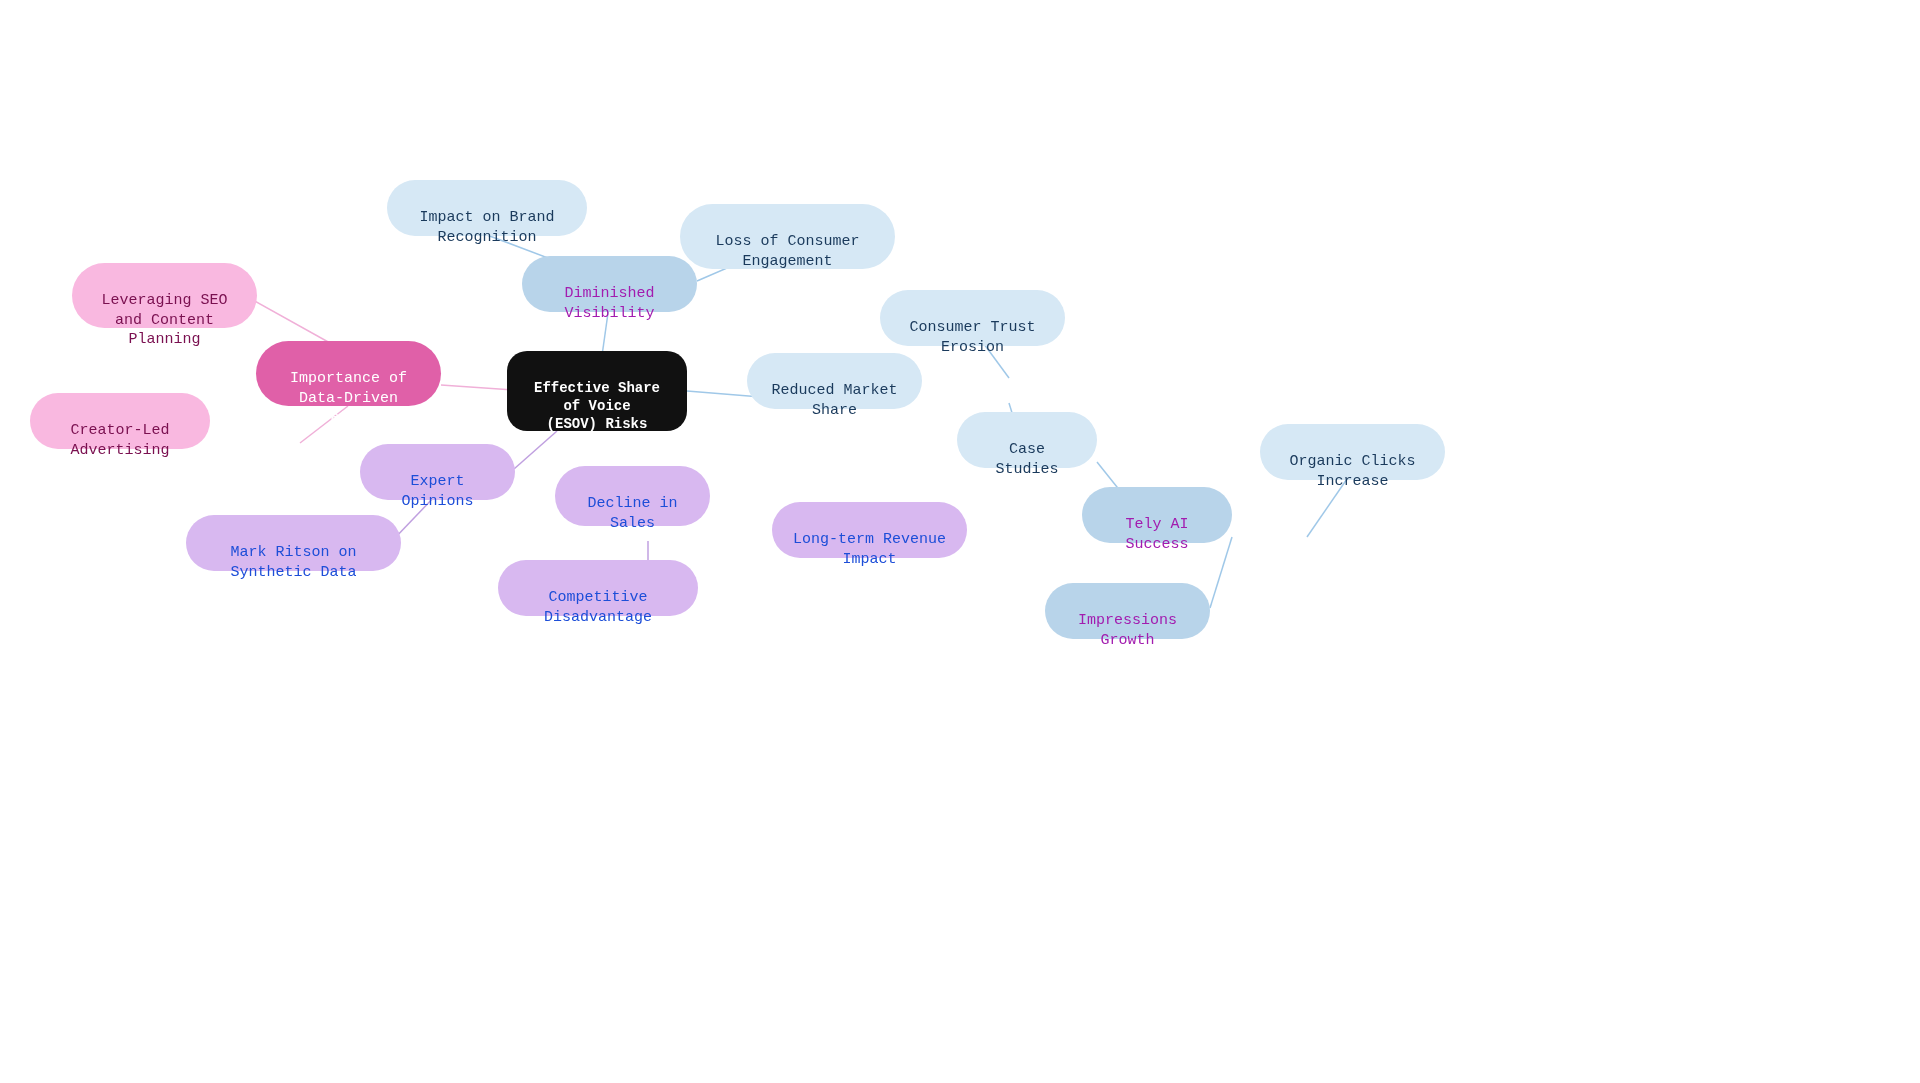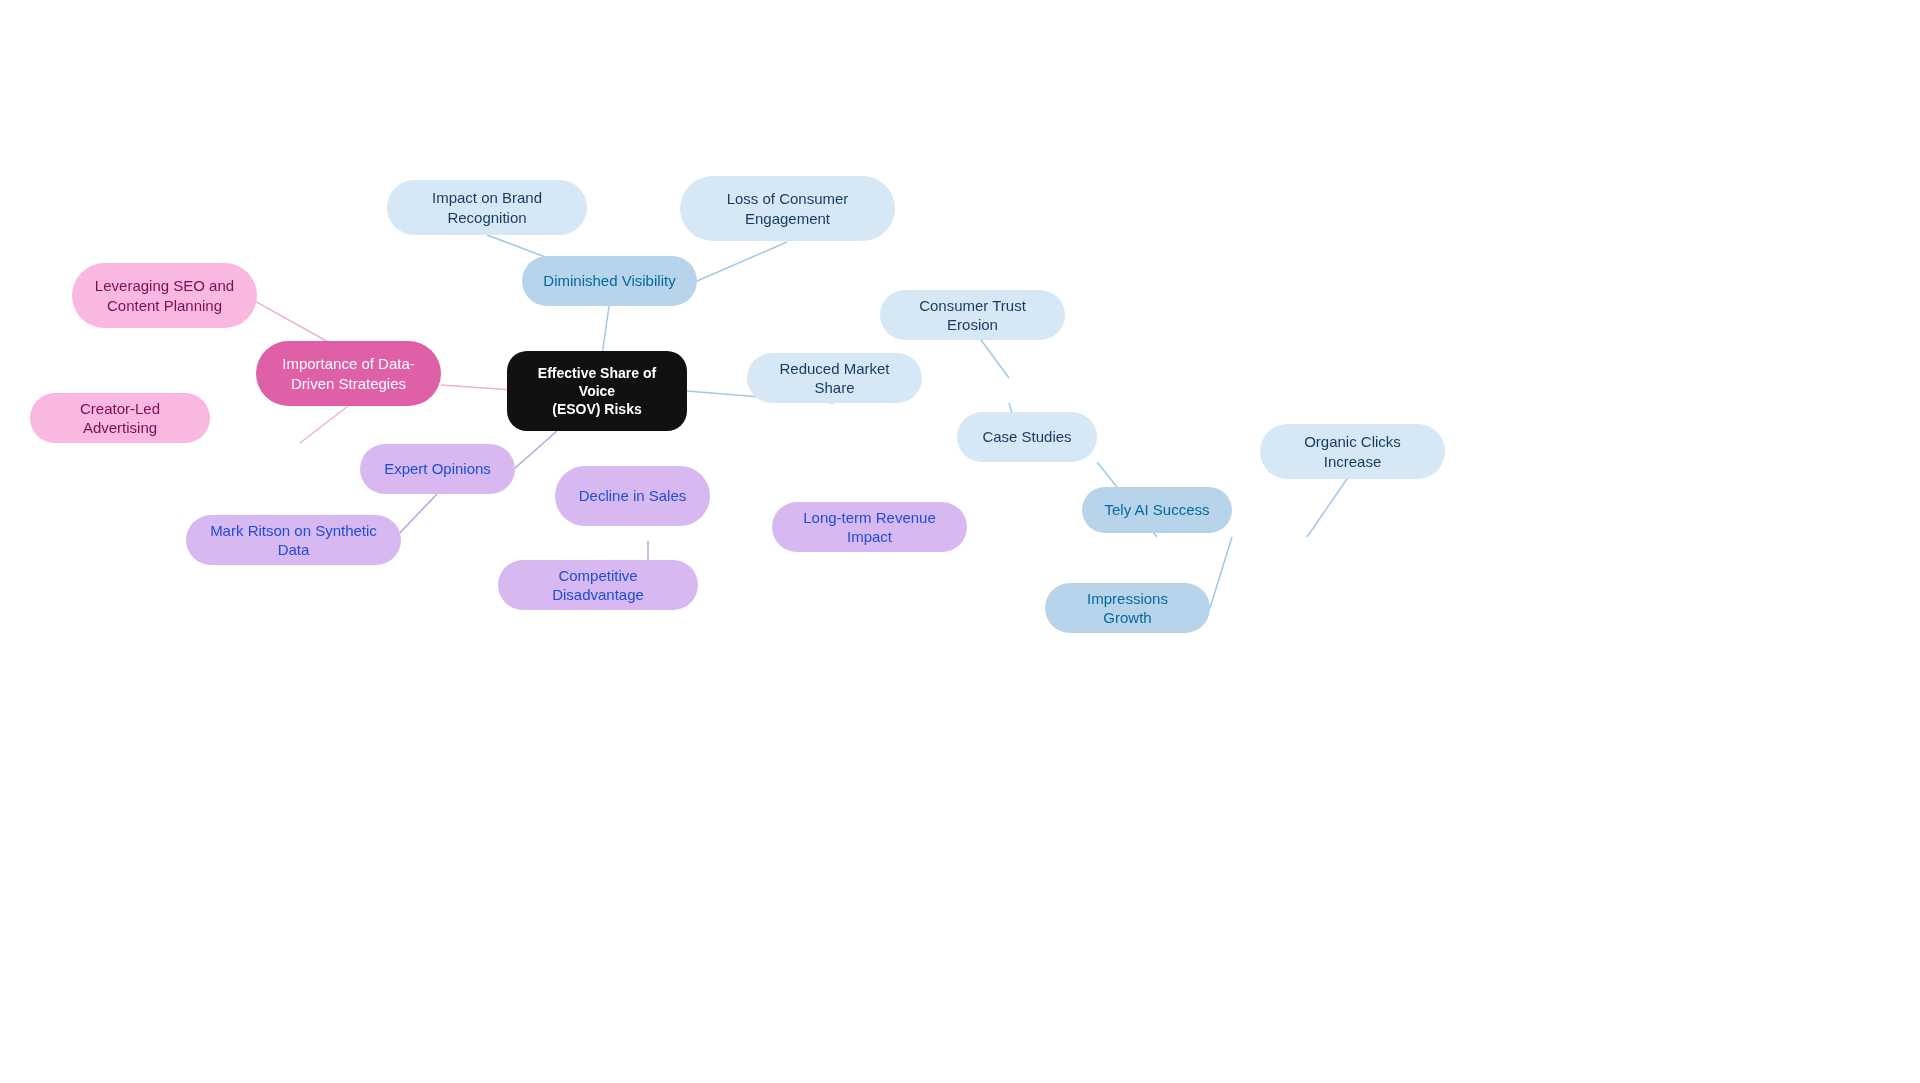--- a/index.html
+++ b/index.html
@@ -15,45 +15,46 @@
       position: absolute;
       top: 0; left: 0;
       width: 1920px;
       height: 1083px;
       pointer-events: none;
     }
     .node {
       position: absolute;
       border-radius: 50px;
       display: flex;
-      align-items: center;
+      align-items: flex-start;
       justify-content: center;
       text-align: center;
       font-size: 15px;
       line-height: 1.3;
-      padding: 0 20px;
+      padding: 28px 20px;
       cursor: pointer;
+      font-family: Liberation Mono, monospace;
     }
     .node-center {
       background: #111111;
       color: #ffffff;
       font-size: 14px;
       font-weight: 600;
       width: 180px;
       height: 80px;
       border-radius: 20px;
     }
     .node-blue {
       background: #d6e8f5;
       color: #1a3a5c;
       border: none;
     }
     .node-blue-dark {
       background: #b8d4ea;
-      color: #0369a1;
+      color: #a21caf;
       border: none;
     }
     .node-pink {
       background: #f9b8e0;
       color: #7a1050;
       border: none;
     }
     .node-pink-dark {
       background: #e060a0;
       color: #5a003a;
@@ -107,21 +108,21 @@
 
 <div class="node node-center" style="left: 507px; top: 351px; width: 180px; height: 80px;">
   <span style="white-space: pre-line;">Effective Share of Voice
 (ESOV) Risks</span>
 </div>
 
 <div class="node node-blue" style="left: 387px; top: 180px; width: 200px; height: 55px;">
   <span>Impact on Brand Recognition</span>
 </div>
 
-<div class="node node-blue" style="left: 680px; top: 176px; width: 215px; height: 65px;">
+<div class="node node-blue" style="left: 680px; top: 204px; width: 215px; height: 65px;">
   <span>Loss of Consumer Engagement</span>
 </div>
 
 <div class="node node-blue-dark" style="left: 522px; top: 256px; width: 175px; height: 50px;">
   <span>Diminished Visibility</span>
 </div>
 
 <div class="node node-blue" style="left: 880px; top: 290px; width: 185px; height: 50px;">
   <span>Consumer Trust Erosion</span>
 </div>

